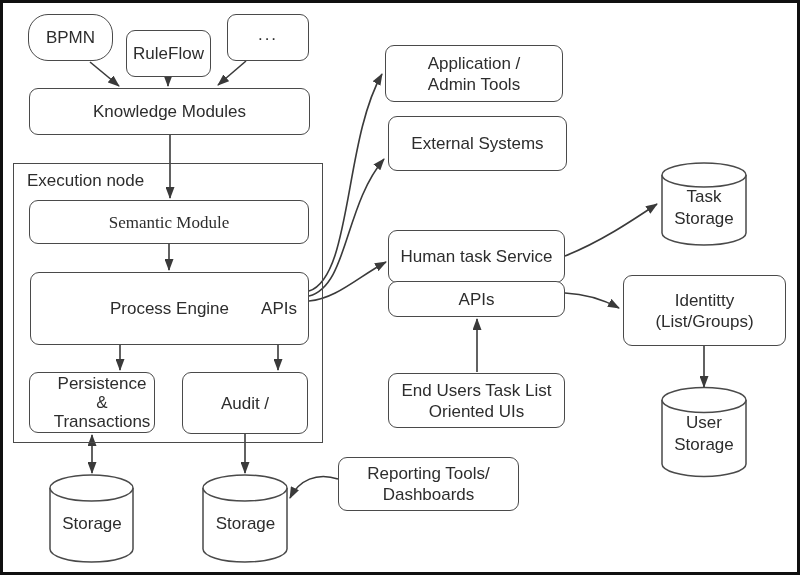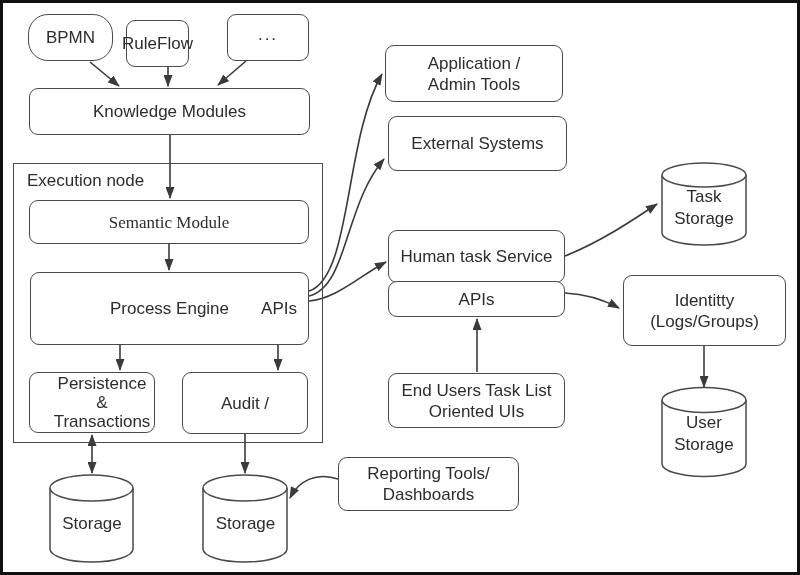--- a/index.html
+++ b/index.html
@@ -28,21 +28,21 @@
   }
   .container .corner-label{position:absolute;left:13px;top:7px;white-space:nowrap;}
   .lbl .ln{display:block;}
   .cyl-label{
     position:absolute;z-index:12;text-align:center;line-height:22px;
   }
   #node-more span{display:block;margin-top:-7px;letter-spacing:2px;}
   #node-persistence{line-height:19px;padding-left:20px;}
   
   #node-bpmn{left:28px;top:14px;width:85px;height:47px;border-radius:20px;}
-  #node-ruleflow{left:126px;top:20px;width:63px;height:47px;}
+  #node-ruleflow{left:126px;top:30px;width:85px;height:47px;}
   #node-more{left:227px;top:14px;width:82px;height:47px;}
   #node-knowledge{left:29px;top:88px;width:281px;height:47px;}
   #node-execution{left:13px;top:163px;width:310px;height:280px;}
   #node-semantic{left:29px;top:200px;width:280px;height:44px;font-family:Liberation Serif, serif;}
   #node-process-engine{left:30px;top:272px;width:279px;height:73px;}
   #node-pe-apis-label{position:absolute;z-index:11;left:249px;top:272px;width:60px;height:73px;display:flex;align-items:center;justify-content:center;}
   #node-persistence{left:29px;top:372px;width:126px;height:61px;}
   #node-audit{left:182px;top:372px;width:126px;height:62px;}
   #node-application{left:385px;top:45px;width:178px;height:57px;}
   #node-external{left:388px;top:116px;width:179px;height:55px;}
@@ -163,21 +163,21 @@
 </div>
 <div class="box" id="node-endusers">
   <div class="lbl">
     <span class="ln">End Users Task List</span>
     <span class="ln">Oriented UIs</span>
   </div>
 </div>
 <div class="box" id="node-identity">
   <div class="lbl">
     <span class="ln">Identitty</span>
-    <span class="ln">(Logs/Groups)</span>
+    <span class="ln">(List/Groups)</span>
   </div>
 </div>
 <div class="box" id="node-reporting">
   <div class="lbl">
     <span class="ln">Reporting Tools/</span>
     <span class="ln">Dashboards</span>
   </div>
 </div>
 
 <div class="cyl-label" id="label-task-storage">

